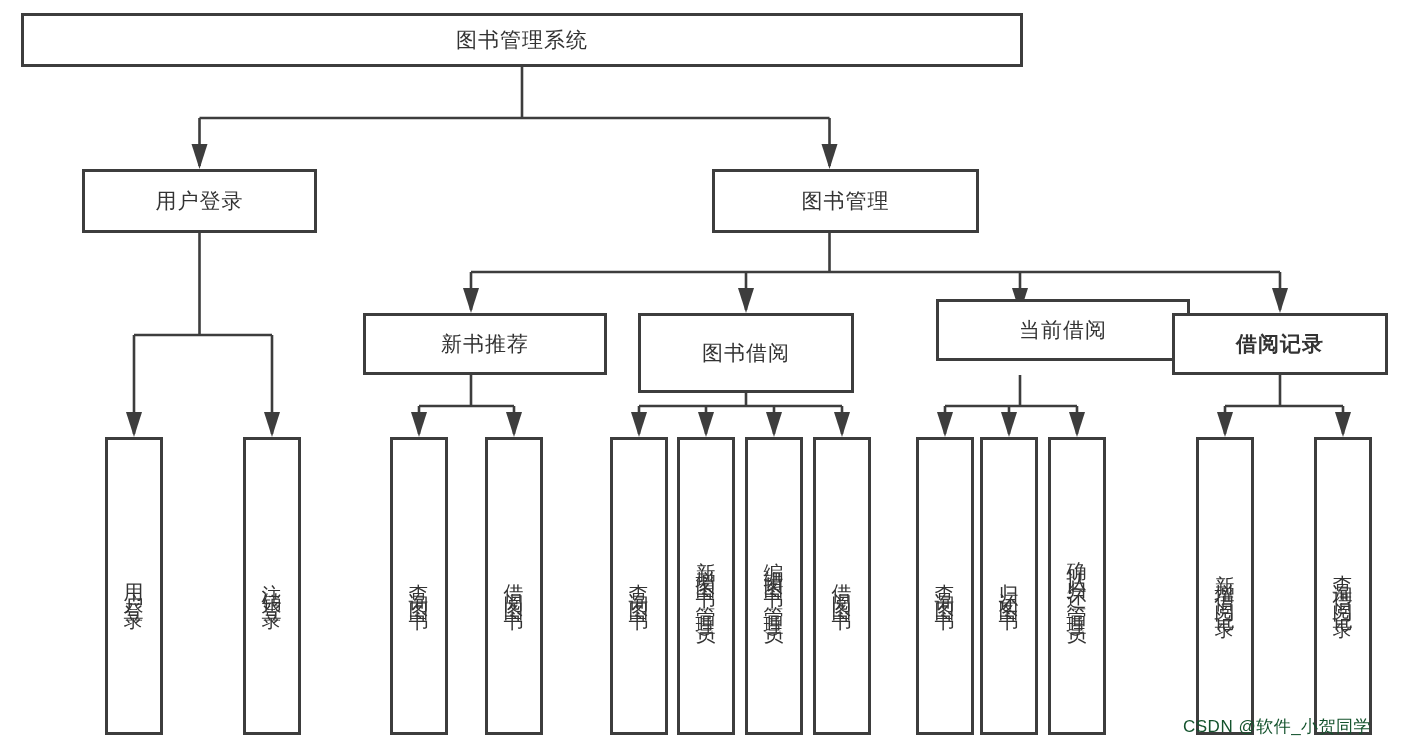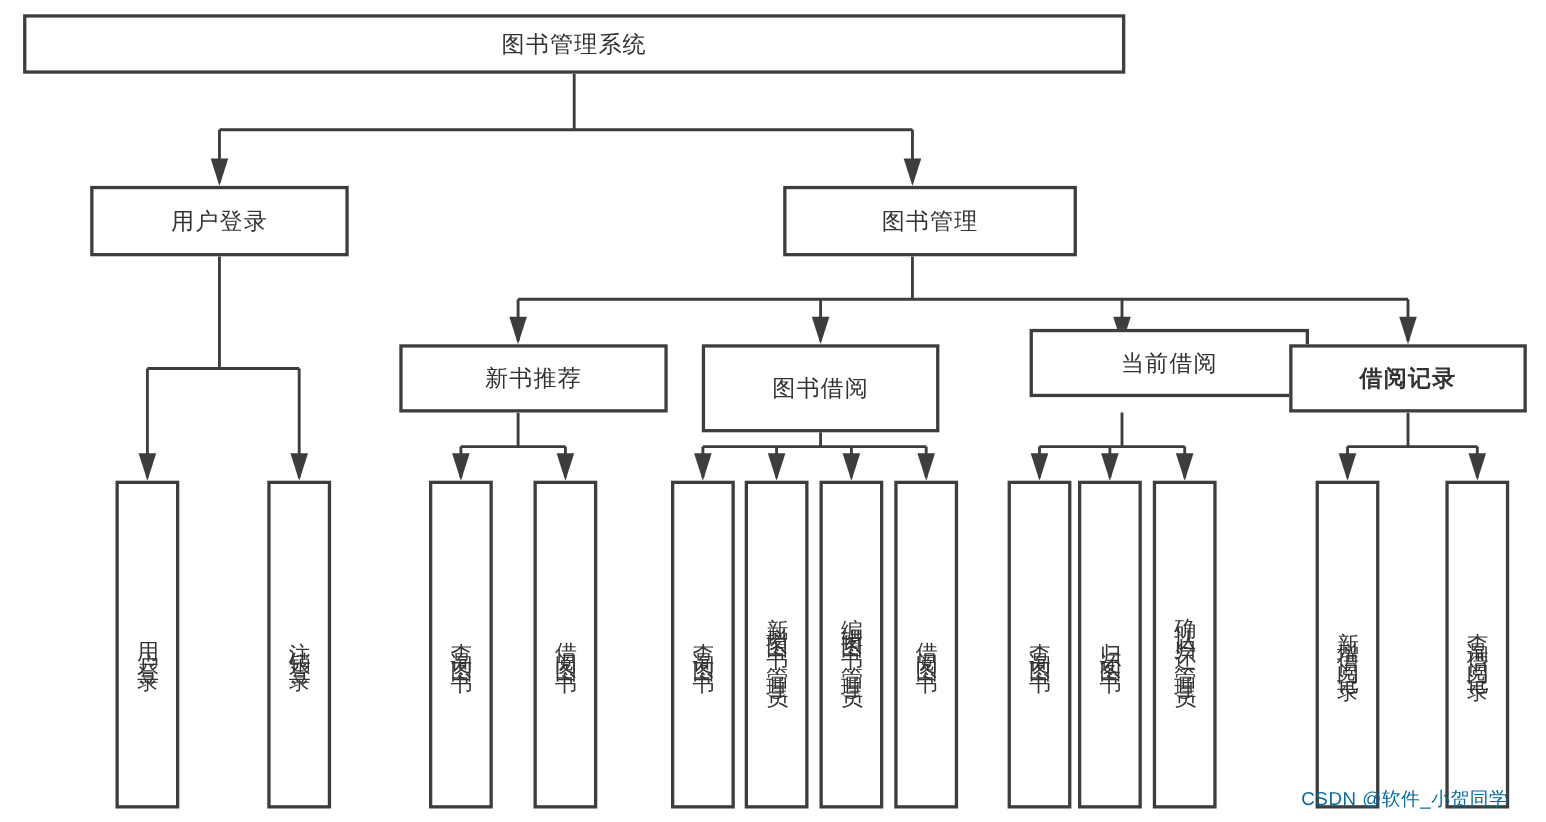--- a/index.html
+++ b/index.html
@@ -16,21 +16,21 @@
   .vbox{
     position:absolute;box-sizing:border-box;border:3px solid #3d3d3d;background:#ffffff;
     display:flex;align-items:center;justify-content:center;z-index:1;
   }
   .vbox span{
     writing-mode:vertical-rl;text-orientation:mixed;
     font-size:20px;letter-spacing:9px;line-height:1;white-space:nowrap;
   }
   .watermark{
     position:absolute;left:1183px;top:715px;z-index:3;
-    font-size:17px;color:#0369a1;letter-spacing:0.5px;white-space:nowrap;
+    font-size:17px;color:#14532d;letter-spacing:0.5px;white-space:nowrap;
   }
 </style>
 </head>
 <body>
 
 <div class="canvas">
 
   <svg class="connectors" viewBox="0 0 1405 747" xmlns="http://www.w3.org/2000/svg">
     <g stroke="#3d3d3d" stroke-width="2.6" fill="none">
 

